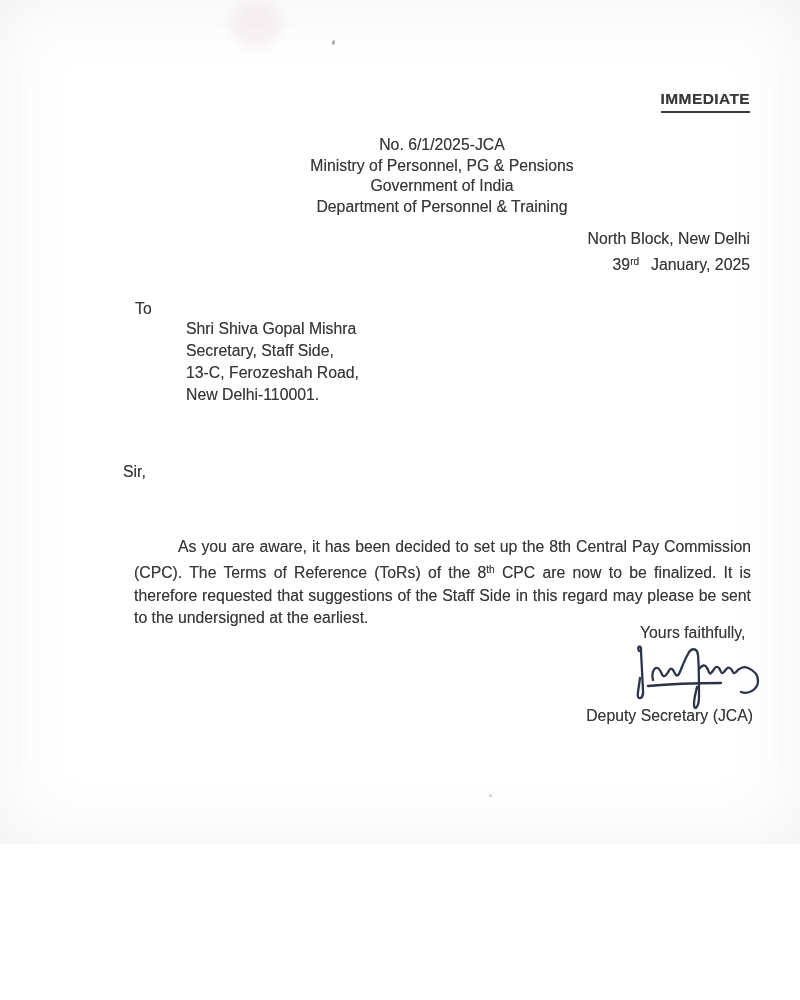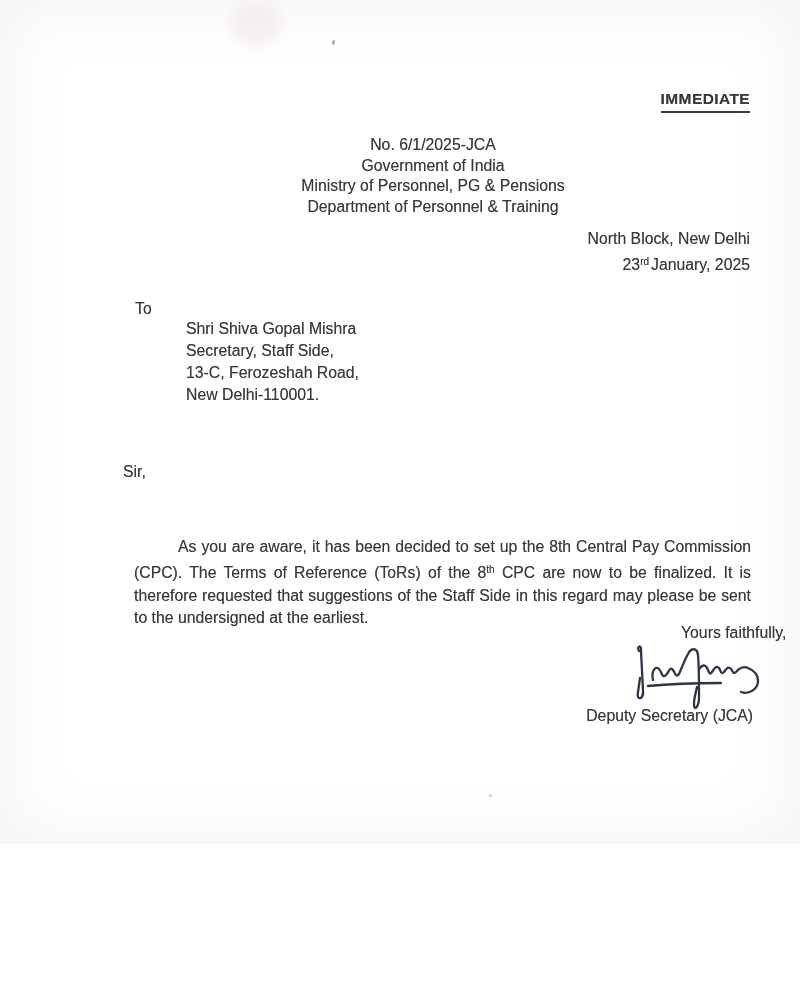--- a/index.html
+++ b/index.html
@@ -28,33 +28,33 @@
     right: 50px;
     font-weight: 700;
     font-size: 15.5px;
     letter-spacing: 0.4px;
     border-bottom: 2px solid #3a3a3a;
     padding-bottom: 1px;
   }
   .header-block {
     position: absolute;
     top: 135px;
-    left: 126px;
+    left: 135px;
     width: 614px;
     text-align: center;
     line-height: 20.5px;
   }
   .dateline {
     position: absolute;
     top: 228px;
     right: 50px;
     text-align: right;
     line-height: 22.5px;
   }
-  .dateline .date-rest { margin-left: 2px; }
+  .dateline .date-rest { margin-left: 12px; }
   sup.ord {
     font-size: 10px;
     vertical-align: 5px;
     text-shadow: 0 0 0.5px rgba(80,80,80,0.6);
   }
   .to-label {
     position: absolute;
     top: 298px;
     left: 135px;
   }
@@ -76,21 +76,20 @@
     width: 617px;
     text-align: justify;
     text-indent: 44px;
     line-height: 22.8px;
     margin-top: 36px;
   }
   .closing {
     position: absolute;
     top: 622px;
     left: 640px;
-    margin-left: 41px;
   }
   .signature-svg {
     position: absolute;
     top: 641px;
     left: 627px;
     width: 138px;
     height: 74px;
   }
   .signatory {
     position: absolute;
@@ -128,28 +127,28 @@
   <div class="speck b"></div>
   <div class="speck c"></div>
   <div class="speck d"></div>
   <div class="speck e"></div>
   <div class="speck f"></div>
 
   <div class="immediate txt">IMMEDIATE</div>
 
   <div class="header-block txt">
     <div>No. 6/1/2025-JCA</div>
+    <div>Ministry of Personnel, PG &amp; Pensions</div>
     <div>Government of India</div>
-    <div>Ministry of Personnel, PG &amp; Pensions</div>
     <div>Department of Personnel &amp; Training</div>
   </div>
 
   <div class="dateline txt">
     <div>North Block, New Delhi</div>
-    <div><span>23</span><sup class="ord">rd</sup><span class="date-rest">January, 2025</span></div>
+    <div><span>39</span><sup class="ord">rd</sup><span class="date-rest">January, 2025</span></div>
   </div>
 
   <div class="to-label txt">To</div>
 
   <div class="recipient txt">
     <div>Shri Shiva Gopal Mishra</div>
     <div>Secretary, Staff Side,</div>
     <div>13-C, Ferozeshah Road,</div>
     <div>New Delhi-110001.</div>
   </div>

